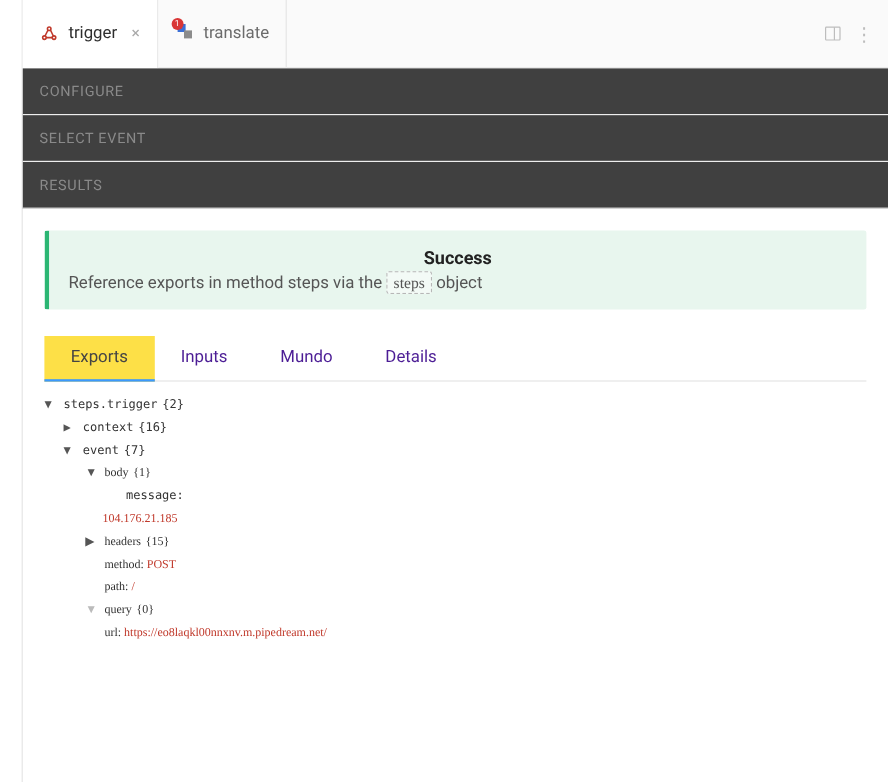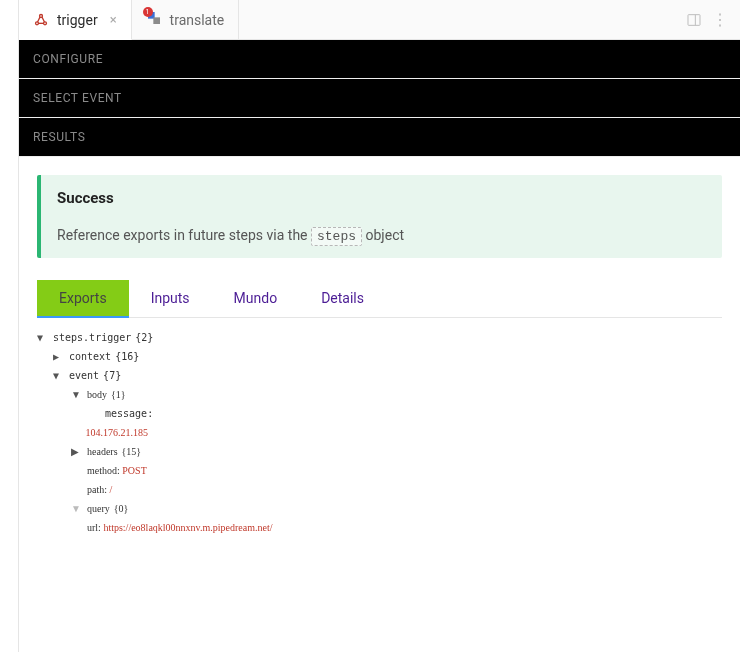--- a/index.html
+++ b/index.html
@@ -15,21 +15,21 @@
     display: flex;
     flex-direction: column;
     border-left: 1px solid #e5e5e5;
     margin-left: 18px;
     height: 100%;
   }
   
   .tabbar {
     display: flex;
     align-items: stretch;
-    height: 40px;
+    height: 57px;
     border-bottom: 1px solid #e5e5e5;
     background: #fafafa;
   }
   .tab {
     display: flex;
     align-items: center;
     gap: 8px;
     padding: 0 14px;
     font-size: 14px;
     color: #6b6b6b;
@@ -70,70 +70,71 @@
   }
   .icon-wrap { position: relative; display: inline-block; }
 
   
   .section-header {
     padding: 12px 14px;
     font-size: 12px;
     letter-spacing: 0.6px;
     color: #8a8a8a;
     border-bottom: 1px solid #eee;
-    background: #000000;
+    background: #404040;
     cursor: pointer;
   }
 
   
   .results-body {
     padding: 18px 18px 0 18px;
     flex: 1;
     overflow: auto;
   }
 
   .success-banner {
     border-left: 4px solid #2bb673;
     background: #e8f6ee;
     padding: 14px 16px;
     border-radius: 2px;
   }
   .success-banner .title {
     font-weight: 700;
     font-size: 15px;
     color: #222;
-    margin-bottom: 20px;
+    margin-bottom: 4px;
+    text-align: center;
   }
   .success-banner .subtitle {
     font-size: 14px;
     color: #555;
   }
   .code-chip {
-    font-family: Liberation Mono, monospace;
+    font-family: Liberation Serif, serif;
     border: 1px dashed #b7b7b7;
     padding: 1px 5px;
     border-radius: 2px;
     font-size: 13px;
     background: #f3faf6;
   }
 
   
   .subtab-row {
     display: flex;
     margin-top: 22px;
     border-bottom: 1px solid #e5e5e5;
   }
   .subtab {
     padding: 10px 22px;
     font-size: 14px;
     color: #4c1d95;
     cursor: pointer;
   }
   .subtab.active {
-    background: #84cc16;
+    background: #fde047;
     color: #444;
     border-bottom: 2px solid #3b99fc;
     margin-bottom: -1px;
   }
 
   
   .tree {
     font-family: ui-monospace, SFMono-Regular, Menlo, Consolas, monospace;
     font-size: 10px;
     line-height: 1.9;
@@ -209,21 +210,21 @@
 
   <div class="section-header">CONFIGURE</div>
   <div class="section-header">SELECT EVENT</div>
   <div class="section-header">RESULTS</div>
 
   <div class="results-body">
 
     <div class="success-banner">
       <div class="title">Success</div>
       <div class="subtitle">
-        <span>Reference exports in future steps via the</span>
+        <span>Reference exports in method steps via the</span>
         <span class="code-chip">steps</span>
         <span>object</span>
       </div>
     </div>
 
     <div class="subtab-row">
       <div class="subtab active">Exports</div>
       <div class="subtab">Inputs</div>
       <div class="subtab">Mundo</div>
       <div class="subtab">Details</div>

